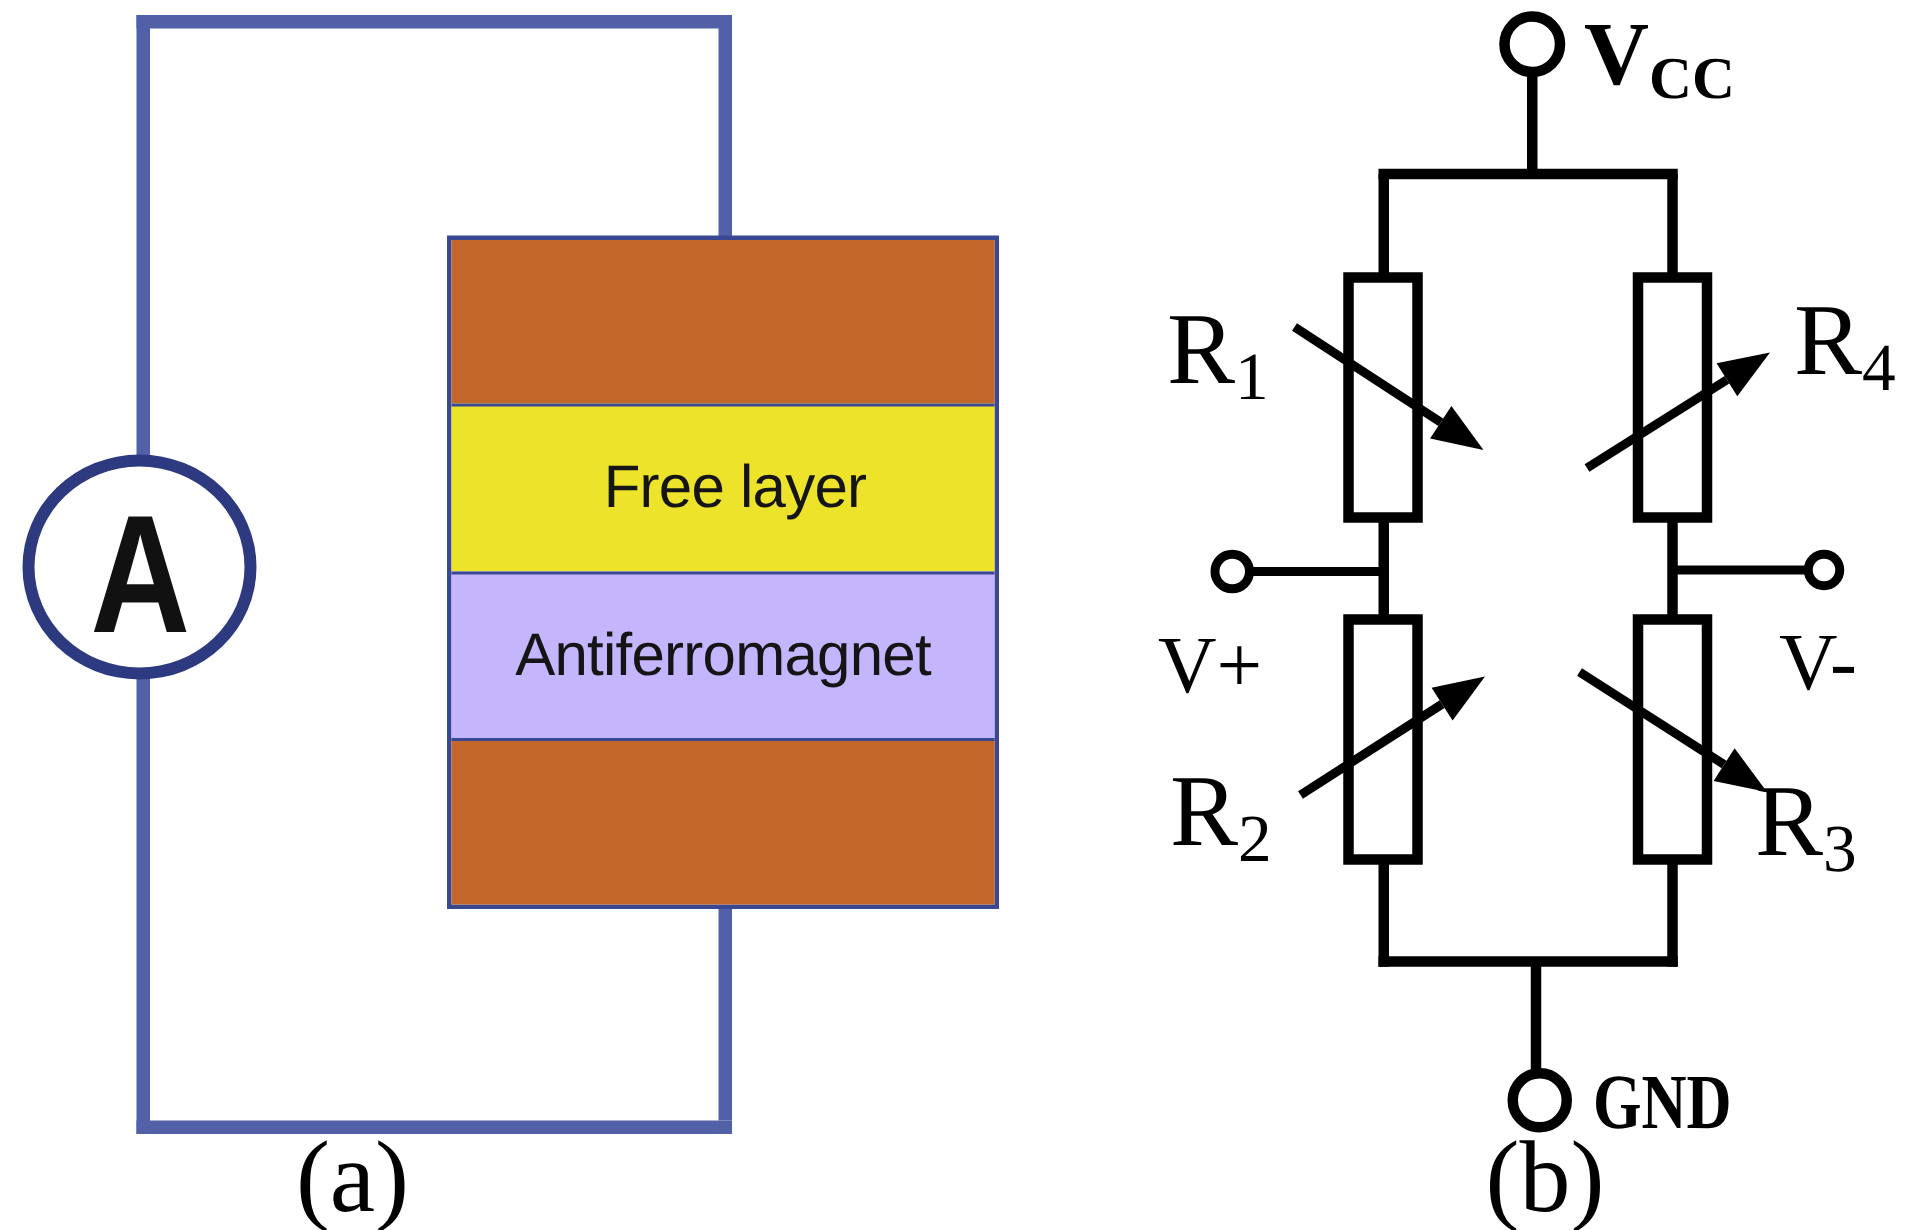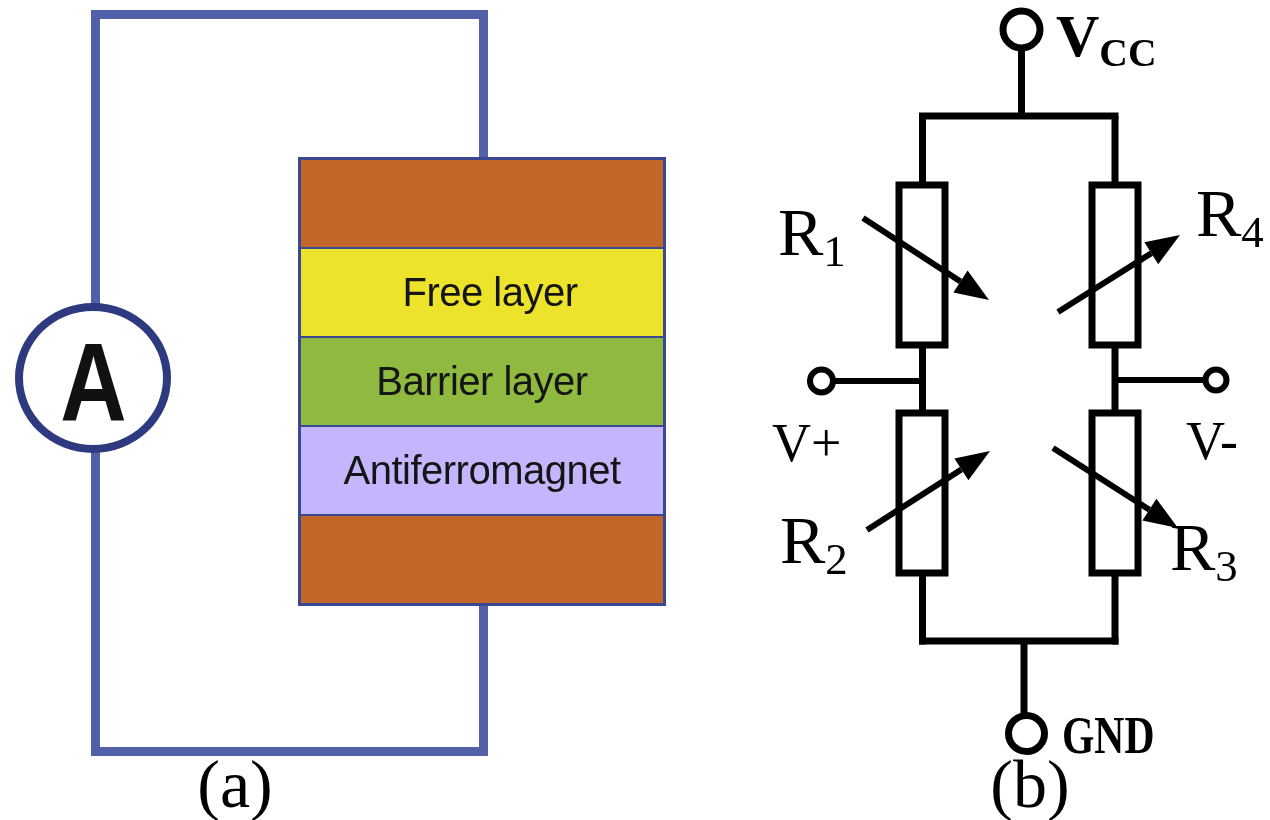--- a/index.html
+++ b/index.html
@@ -67,23 +67,20 @@
     <span class="ammeter-a">A</span>
   </div>
 
   <div class="stack" style="border-color: rgb(58, 71, 145);">
     <div class="layer" style="background-color: rgb(194, 102, 42); border-color: rgb(58, 71, 145);">
       <span></span>
     </div>
     <div class="layer" style="background-color: rgb(237, 227, 43); border-color: rgb(58, 71, 145); padding-left: 16px;">
       <span>Free layer</span>
     </div>
-    <div class="layer" style="background-color: rgb(143, 185, 63); border-color: rgb(58, 71, 145);">
-      <span>Barrier layer</span>
-    </div>
     <div class="layer" style="background-color: #c4b5fd; border-color: rgb(58, 71, 145);">
       <span>Antiferromagnet</span>
     </div>
     <div class="layer" style="background-color: rgb(194, 102, 42); border-color: rgb(58, 71, 145);">
       <span></span>
     </div>
   </div>
 
   <div class="caption" style="left:150px">(a)</div>
 
@@ -133,21 +130,21 @@
     <circle cx="1216" cy="380" r="10.5" fill="#fff" stroke="currentColor" stroke-width="6"></circle>
   </svg>
 
   <div class="clabel vcc" style="left:1056px;top:6px">
     <span>V</span><span class="sub">CC</span>
   </div>
 
   <div class="clabel" style="left:778px;top:198px">
     <span>R</span><span class="sub">1</span>
   </div>
-  <div class="clabel" style="left:1196px;top:179px">
+  <div class="clabel" style="left:1196px;top:192px">
     <span>R</span><span class="sub">4</span>
   </div>
   <div class="clabel" style="left:780px;top:506px">
     <span>R</span><span class="sub">2</span>
   </div>
   <div class="clabel" style="left:1170px;top:513px">
     <span>R</span><span class="sub">3</span>
   </div>
 
   <div class="vlabel" style="left:772px;top:416px">V+</div>

